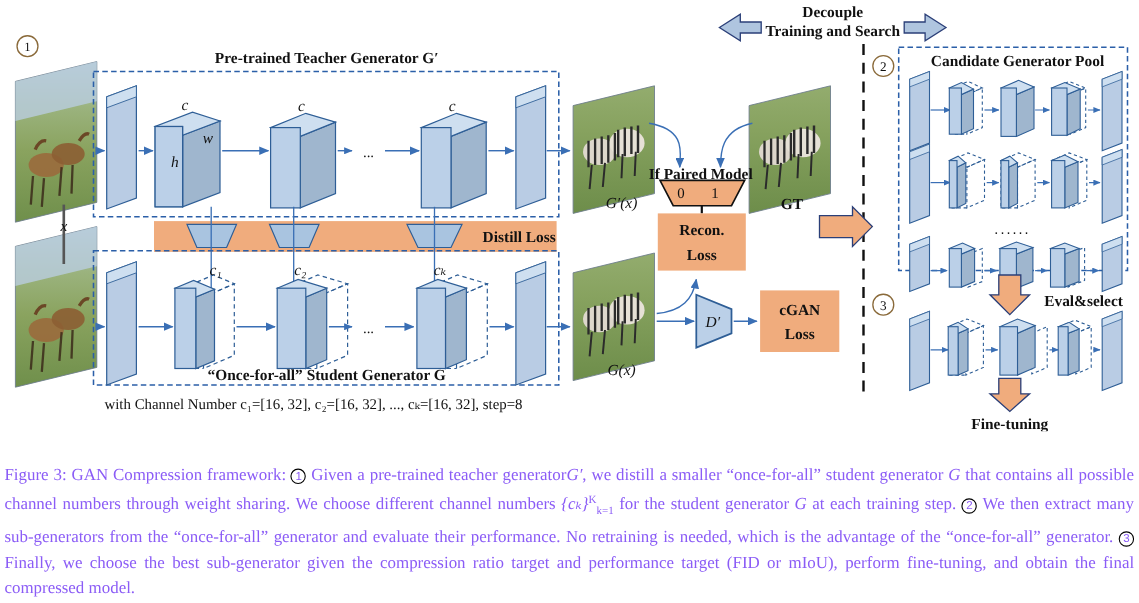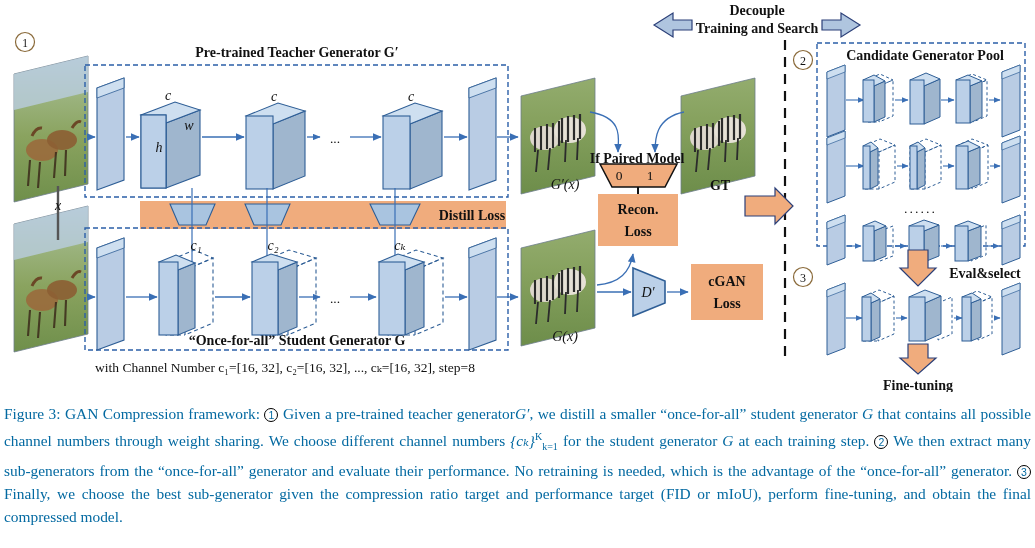--- a/index.html
+++ b/index.html
@@ -11,25 +11,25 @@
   #page {
     position: relative;
     width: 1035px;
     height: 548px;
     overflow: hidden;
     background: #fff;
   }
   .fig { position: absolute; left: 0; top: 0; width: 1035px; height: 392px; }
   .cap {
     position: absolute;
-    left: 4px; top: 402px; width: 1027px;
+    left: 4px; top: 420px; width: 1027px;
     font-family: "Liberation Serif", "DejaVu Serif", serif;
     font-size: 15.4px;
     line-height: 23.2px;
-    color: #0369a1;
+    color: #8b5cf6;
     text-align: justify;
     text-justify: inter-word;
     hyphens: none;
   }
   .cap i { font-style: italic; }
   .cap .circnum {
     display: inline-block;
     width: 14px; height: 14px;
     border: 1.1px solid #000;
     border-radius: 50%;

